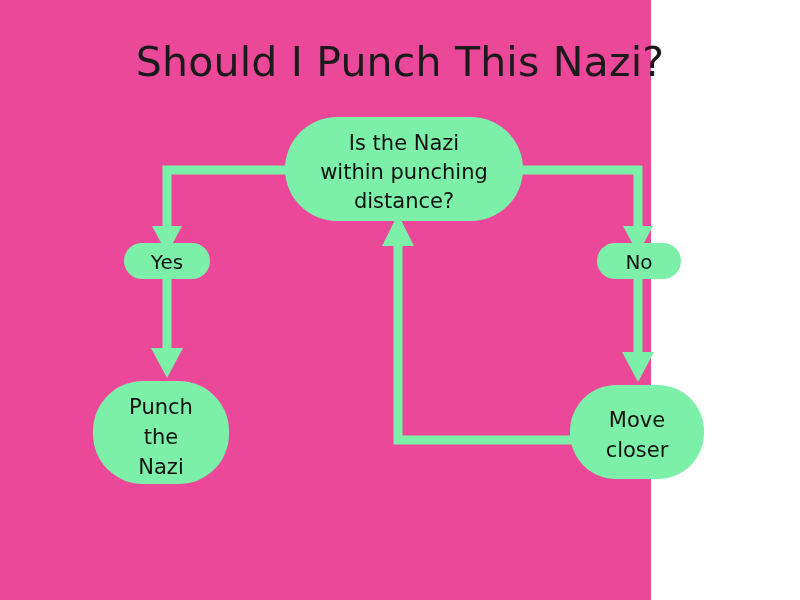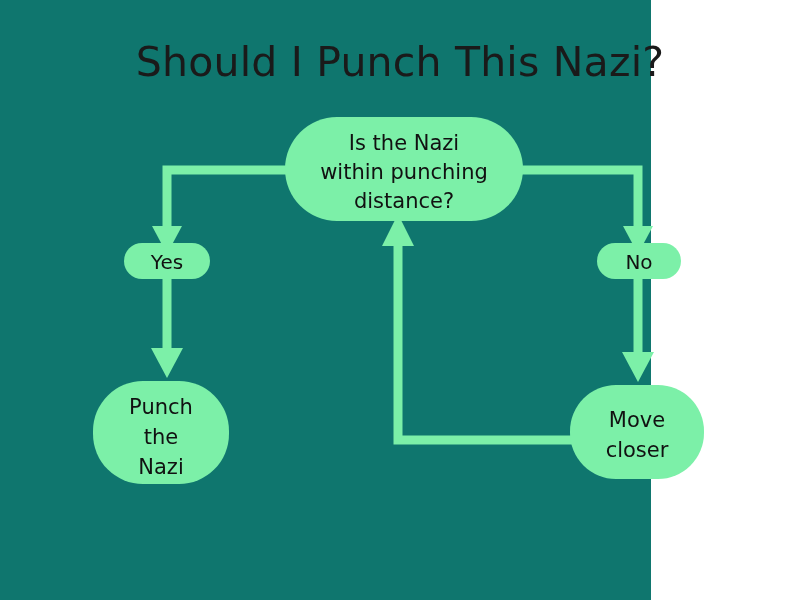--- a/index.html
+++ b/index.html
@@ -10,21 +10,21 @@
   body {
     width: 800px;
     height: 600px;
     overflow: hidden;
     font-family: "DejaVu Sans", sans-serif;
   }
   #canvas {
     position: relative;
     width: 651px;
     height: 600px;
-    background: #0f766e;
+    background: #ec4899;
   }
   #flow-title {
     position: absolute;
     left: 0;
     top: 38px;
     width: 800px;
     text-align: center;
     font-family: "DejaVu Sans", sans-serif;
     font-size: 41px;
     font-weight: 400;

